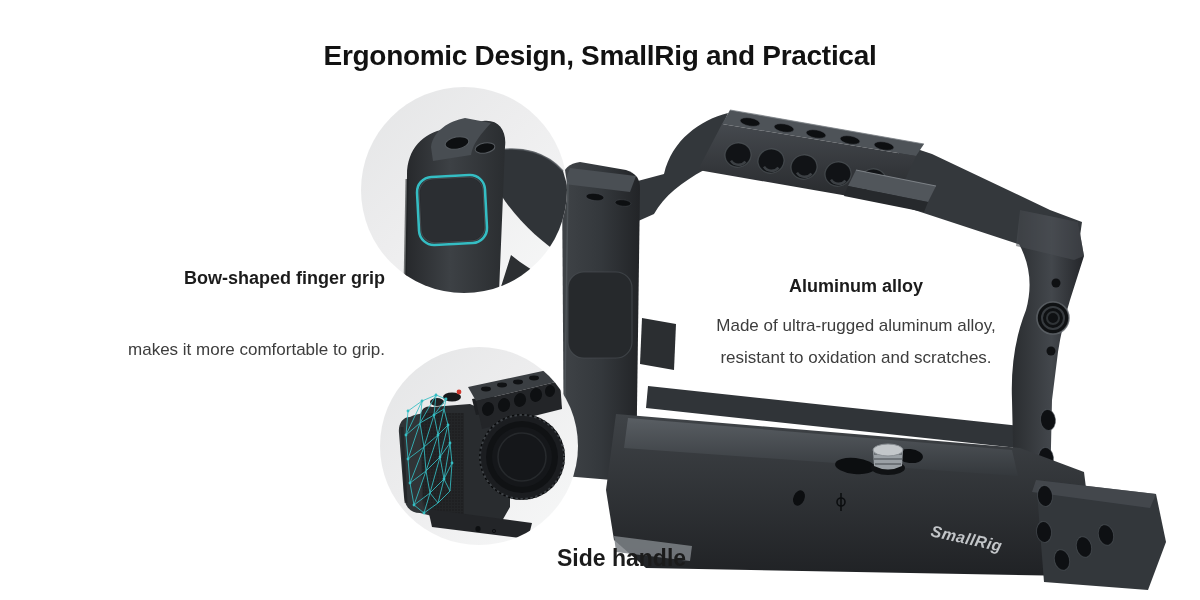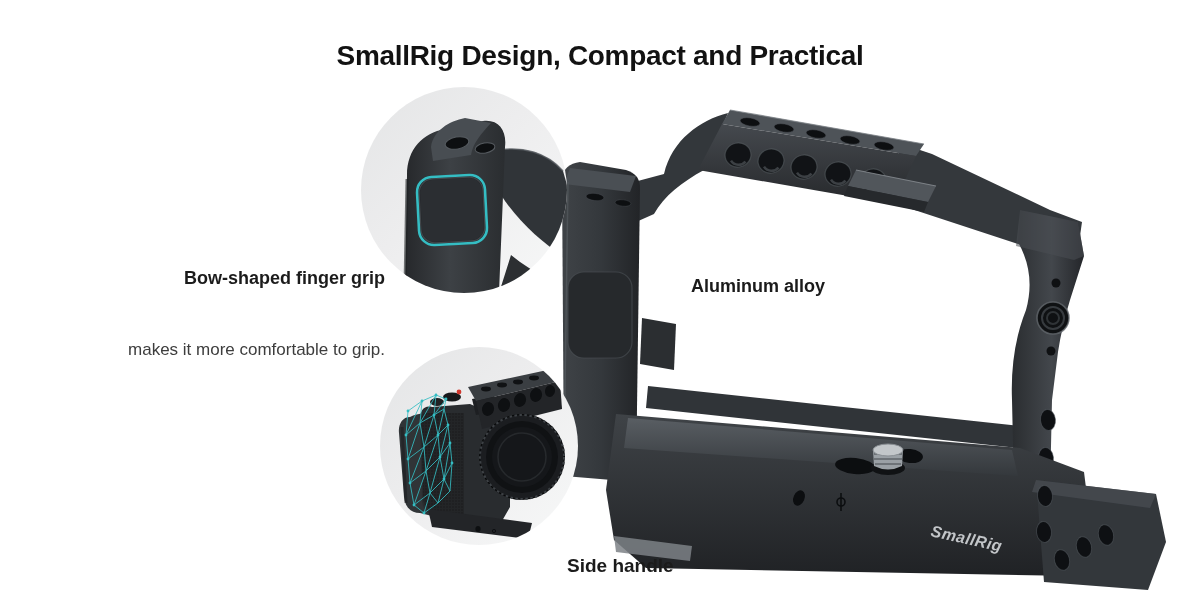--- a/index.html
+++ b/index.html
@@ -6,35 +6,35 @@
   .stage{position:relative;width:1200px;height:600px;background:#ffffff;overflow:hidden;
          font-family:"Liberation Sans","DejaVu Sans",sans-serif;}
   .page-title{position:absolute;left:0;top:40px;width:1200px;text-align:center;
     font-size:28px;font-weight:bold;color:#121212;letter-spacing:-0.3px;}
   .callout{position:absolute;}
   .callout h3{margin:0 0 13px 0;font-size:18px;font-weight:bold;color:#1b1b1b;}
   .callout p{margin:0;font-size:17px;line-height:32px;color:#3d3d3d;}
   .co-right{text-align:right;}
   .co-left{text-align:left;}
   #finger-grip-callout{right:815px;top:268px;width:420px;}
-  #aluminum-callout{left:691px;top:276px;width:330px;}
+  #aluminum-callout{left:691px;top:276px;width:330px;text-align:center;}
   #side-handle-callout{left:557px;top:545px;}
-  #side-handle-callout h3{font-size:19px;margin:10px;}
+  #side-handle-callout h3{font-size:23px;margin:0;}
   .inset{position:absolute;border-radius:50%;overflow:hidden;
          background:linear-gradient(135deg,#e4e5e6 0%,#ededee 45%,#f7f8f8 100%);}
   #inset-top{left:361px;top:87px;width:206px;height:206px;}
   #inset-bottom{left:380px;top:347px;width:198px;height:198px;}
   .cage-wrap{position:absolute;left:550px;top:100px;width:620px;height:500px;}
   svg{display:block;}
 </style>
 </head>
 <body>
 <div class="stage">
 
-<div class="page-title">SmallRig Design, Compact and Practical</div>
+<div class="page-title">Ergonomic Design, SmallRig and Practical</div>
 
 <div class="cage-wrap">
 <svg width="620" height="500" viewBox="0 0 620 500">
   <defs>
     <linearGradient id="gBar" x1="0" y1="0" x2="0" y2="1">
       <stop offset="0" stop-color="#45494e"></stop>
             <stop offset="1" stop-color="#26282b"></stop>
     </linearGradient>
     <linearGradient id="gPost" x1="0" y1="0" x2="1" y2="0">
       <stop offset="0" stop-color="#2a2d30"></stop>
@@ -273,19 +273,23 @@
 <div class="callout co-right" id="finger-grip-callout">
   <h3>Bow-shaped finger grip</h3>
   <p>
     <br>
     <span>makes it more comfortable to grip.</span>
   </p>
 </div>
 
 <div class="callout co-left" id="aluminum-callout">
   <h3>Aluminum alloy</h3>
+  <p>
+    <span>Made of ultra-rugged aluminum alloy,</span><br>
+    <span>resistant to oxidation and scratches.</span>
+  </p>
 </div>
 
 <div class="callout co-left" id="side-handle-callout">
   <h3>Side handle</h3>
 </div>
 
 </div>
 
 </body></html>

